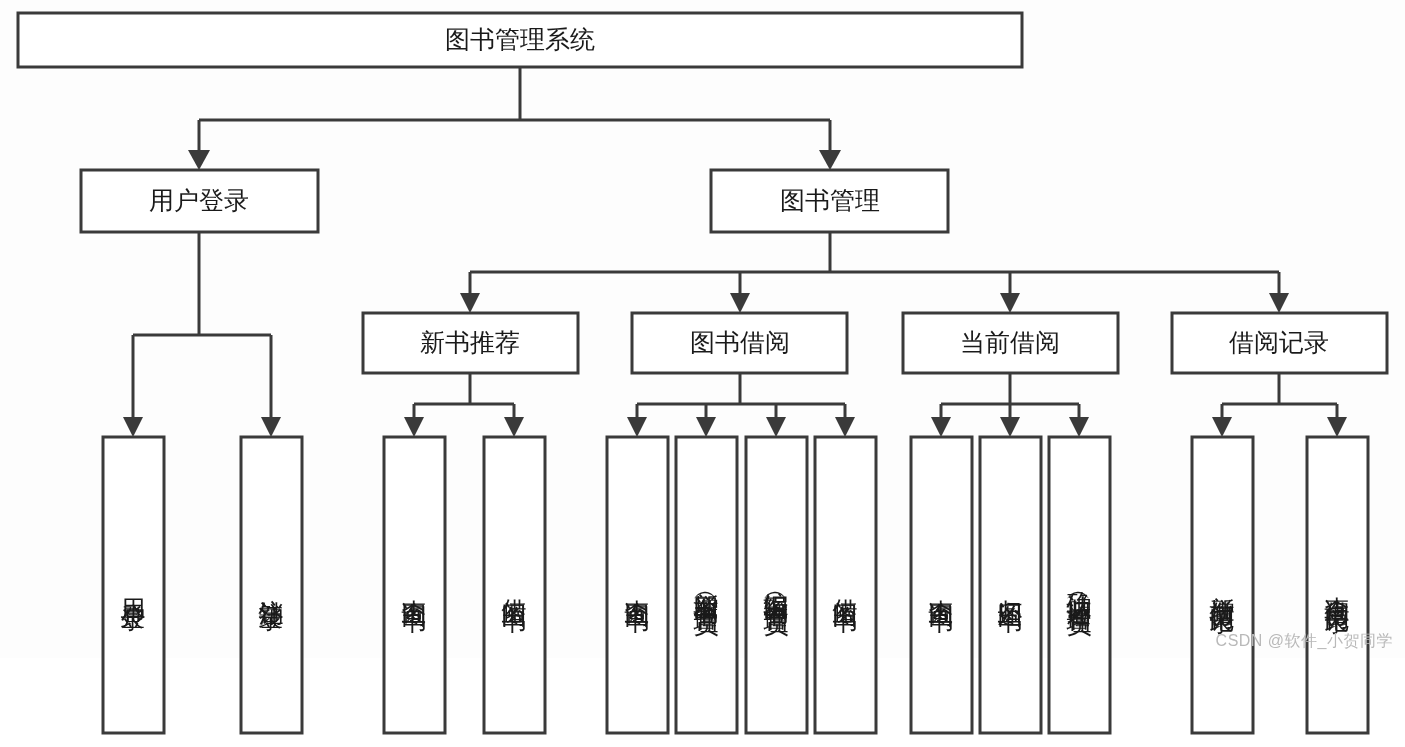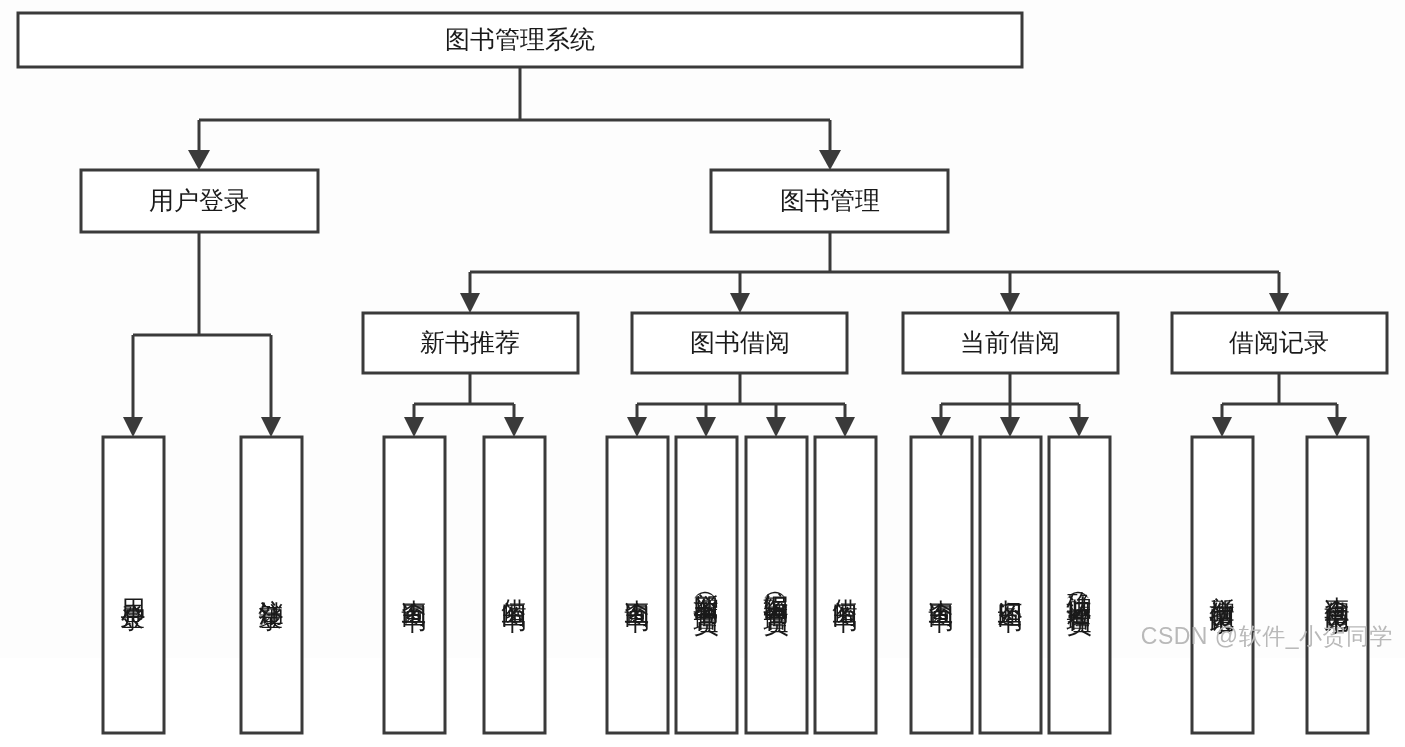--- a/index.html
+++ b/index.html
@@ -65,21 +65,21 @@
     justify-content: center;
     text-align: center;
     white-space: nowrap;
     pointer-events: none;
   }
   .watermark {
     position: absolute;
     right: 12px;
     bottom: 6px;
     font-family: "Liberation Sans", "DejaVu Sans", sans-serif;
-    font-size: 23px;
+    font-size: 16px;
     color: #b9b9b9;
     letter-spacing: 0.5px;
     white-space: nowrap;
   }
 </style>
 </head>
 <body>
 
 <div id="diagram-root">
 

